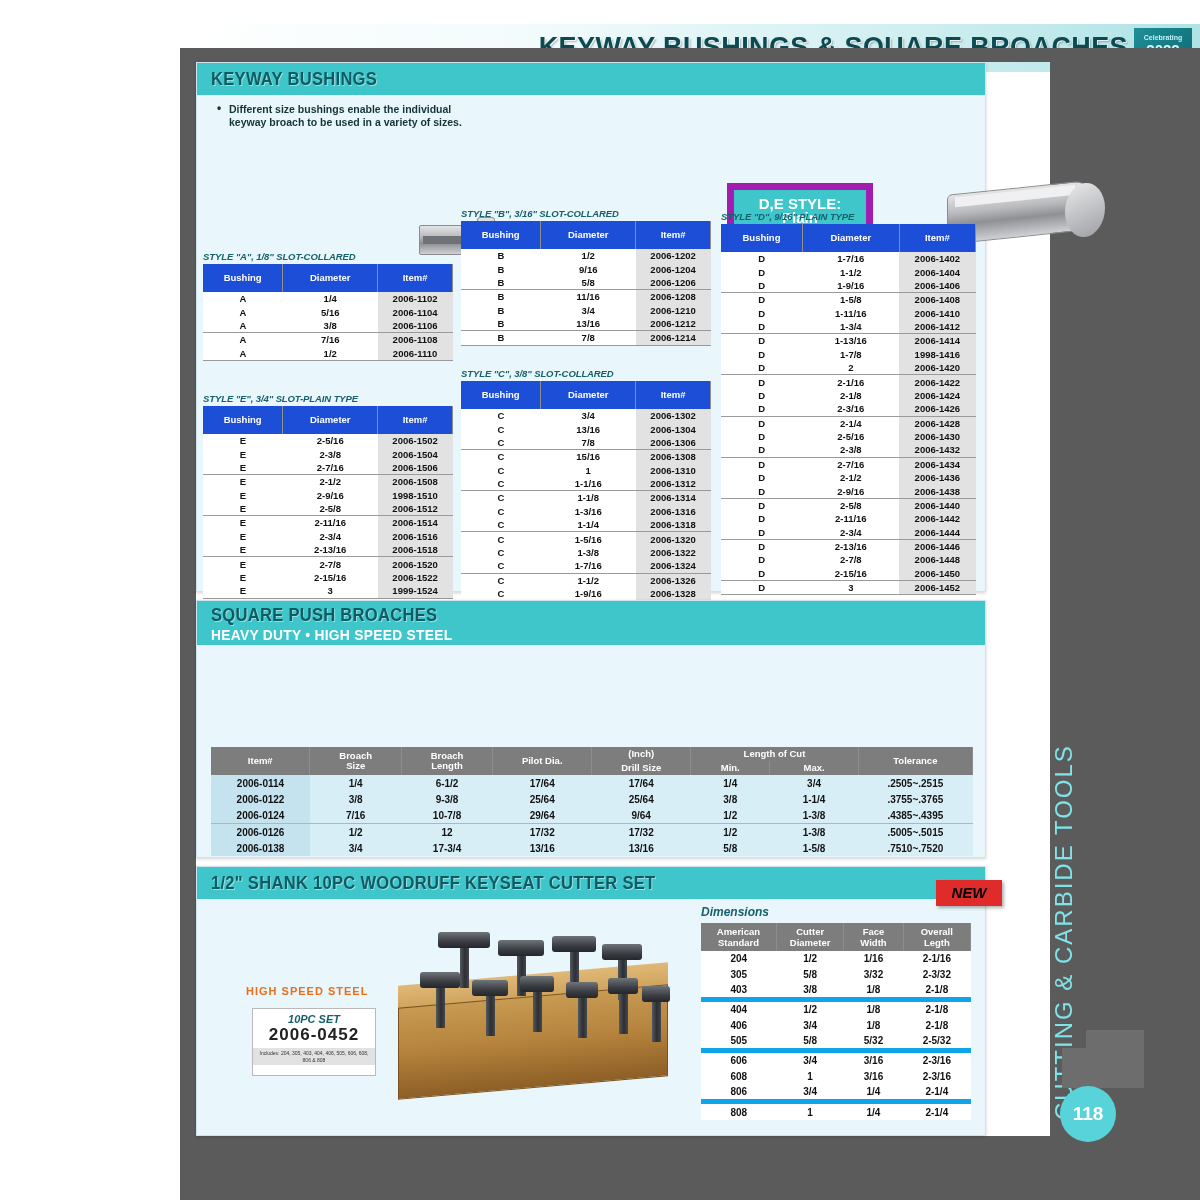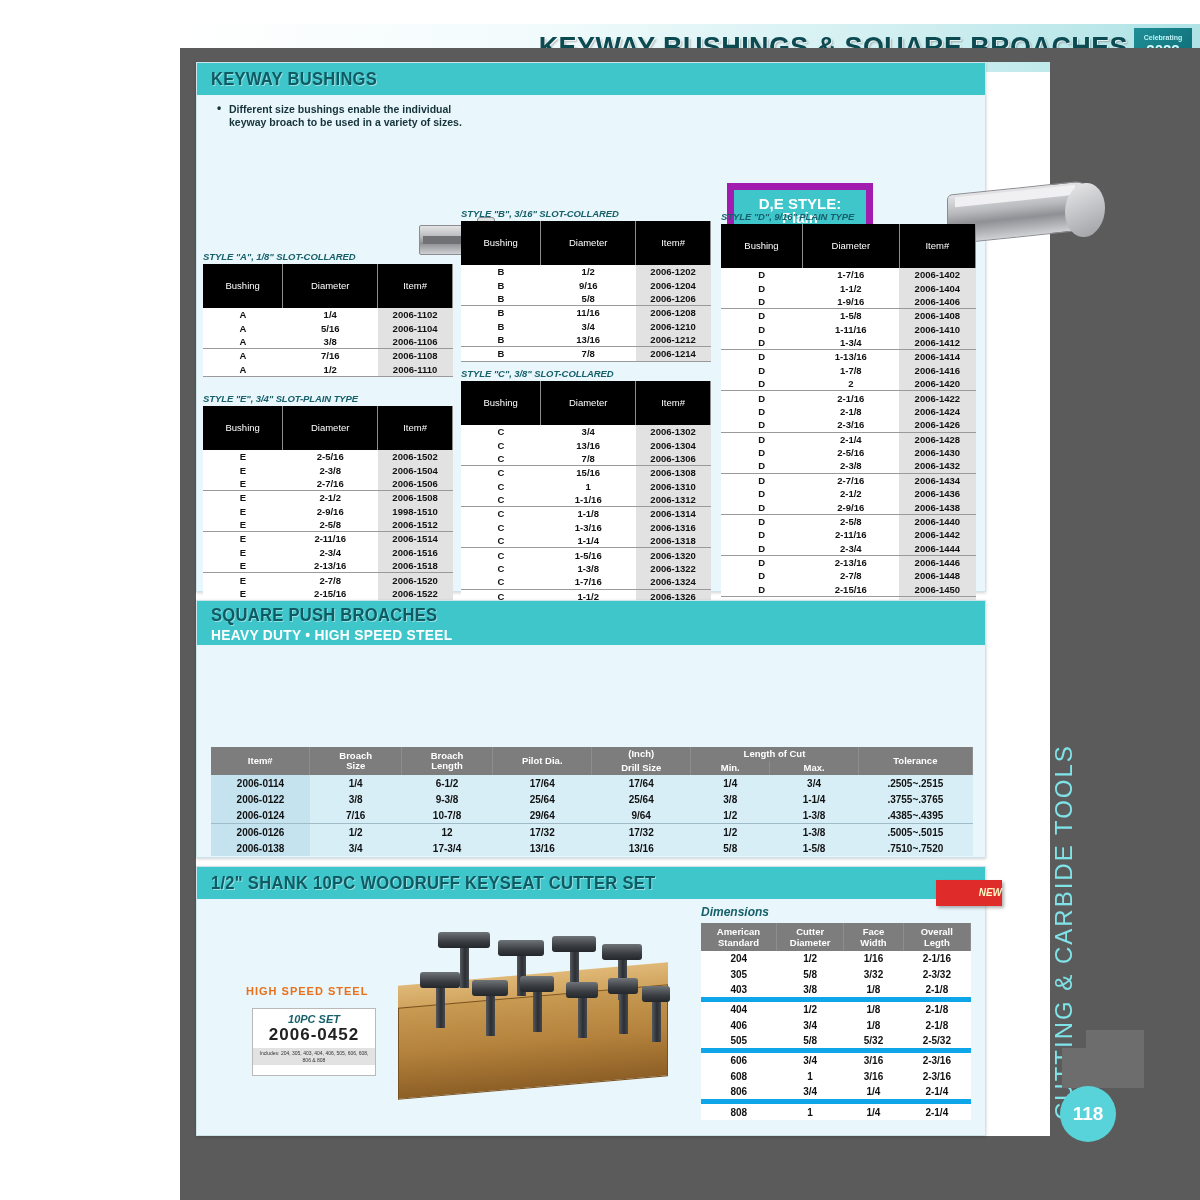--- a/index.html
+++ b/index.html
@@ -120,22 +120,22 @@
   }
 
   
   .tbl-wrap { position:absolute; }
   .tbl-label {
     font-size:9.5px; font-weight:bold; font-style:italic; color:#16606a;
     margin-bottom:2px; letter-spacing:-.1px;
   }
   table.data { border-collapse:collapse; width:100%; background:#ffffff; }
   table.data th {
-    background:#000000; color:#ffffff; font-size:9.5px; font-weight:normal;
-    padding:17px 2px; text-align:center; line-height:10px;
+    background:#1d4ed8; color:#ffffff; font-size:9.5px; font-weight:bold;
+    padding:9px 2px; text-align:center; line-height:10px;
     border-right:1px solid #8d8d8d;
   }
   table.data td {
     font-size:9.5px; color:#111; text-align:center; padding:1.2px 2px;
     font-weight:bold; line-height:11px; background:#ffffff;
   }
   table.data td.item { background:#e2e2e2; }
   table.data tr.sep td { border-top:1px solid #9a9a9a; }
   table.data tr.last td { border-bottom:1px solid #9a9a9a; }
 
@@ -167,22 +167,22 @@
   table.dims tr.sep td { border-top:5px solid #0ea5e9; }
 
   .dims-label {
     font-size:12px; font-weight:bold; font-style:italic; color:#16606a;
     margin-bottom:4px;
   }
 
   
   .new-badge {
     position:absolute; left:936px; top:880px; width:66px; height:26px;
-    background:#e02b2b; color:#fef9c3; font-size:10px; font-weight:bold;
-    font-style:italic; text-align:right; line-height:26px;
+    background:#e02b2b; color:#000000; font-size:15px; font-weight:bold;
+    font-style:italic; text-align:center; line-height:26px;
     box-shadow:2px 2px 3px rgba(0,0,0,.3);
   }
 
   
   .hss {
     position:absolute; left:246px; top:985px;
     font-size:11px; font-weight:bold; color:#e8701a; letter-spacing:1px;
   }
   .setbox {
     position:absolute; left:252px; top:1008px; width:124px; height:68px;
@@ -560,21 +560,21 @@
               <td class="item">2006-1412</td>
             </tr>
             <tr class="sep">
               <td>D</td>
               <td>1-13/16</td>
               <td class="item">2006-1414</td>
             </tr>
             <tr>
               <td>D</td>
               <td>1-7/8</td>
-              <td class="item">2006-1416</td>
+              <td class="item">1998-1416</td>
             </tr>
             <tr>
               <td>D</td>
               <td>2</td>
               <td class="item">2006-1420</td>
             </tr>
             <tr class="sep">
               <td>D</td>
               <td>2-1/16</td>
               <td class="item">2006-1422</td>

